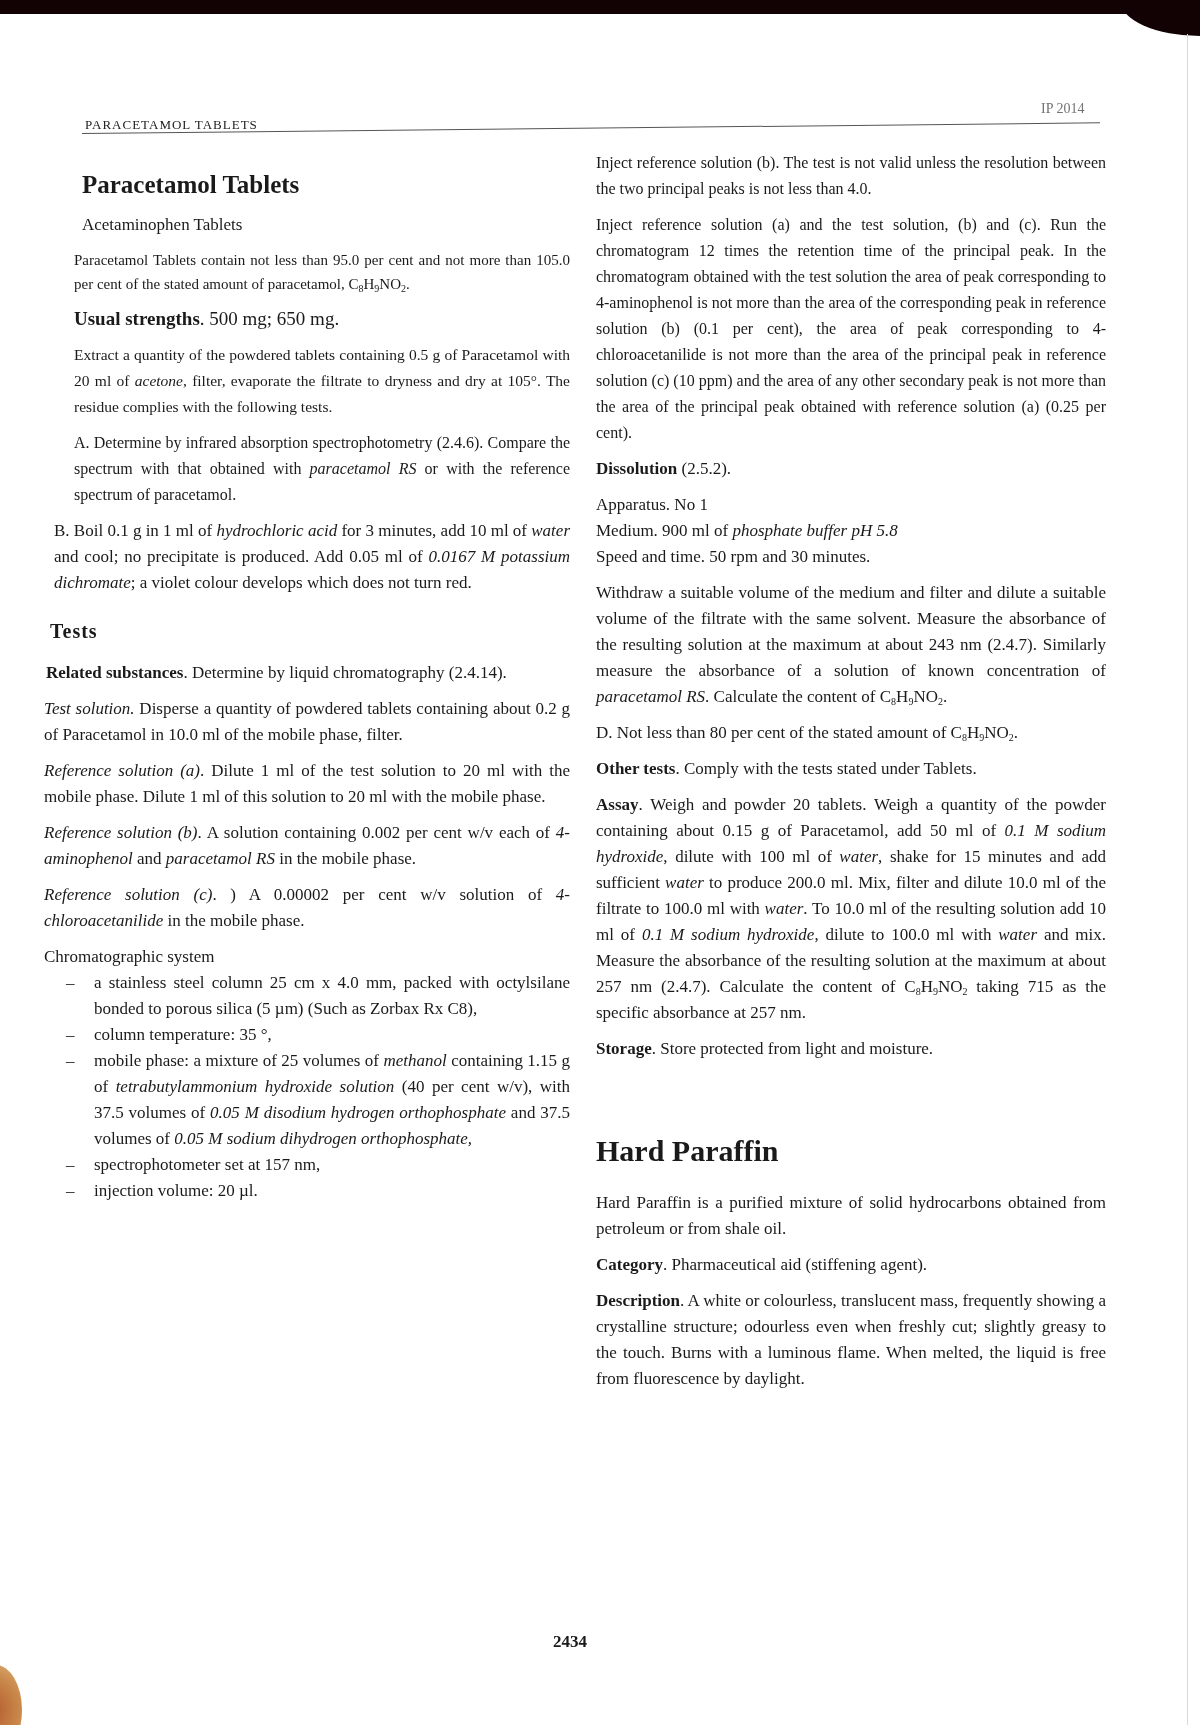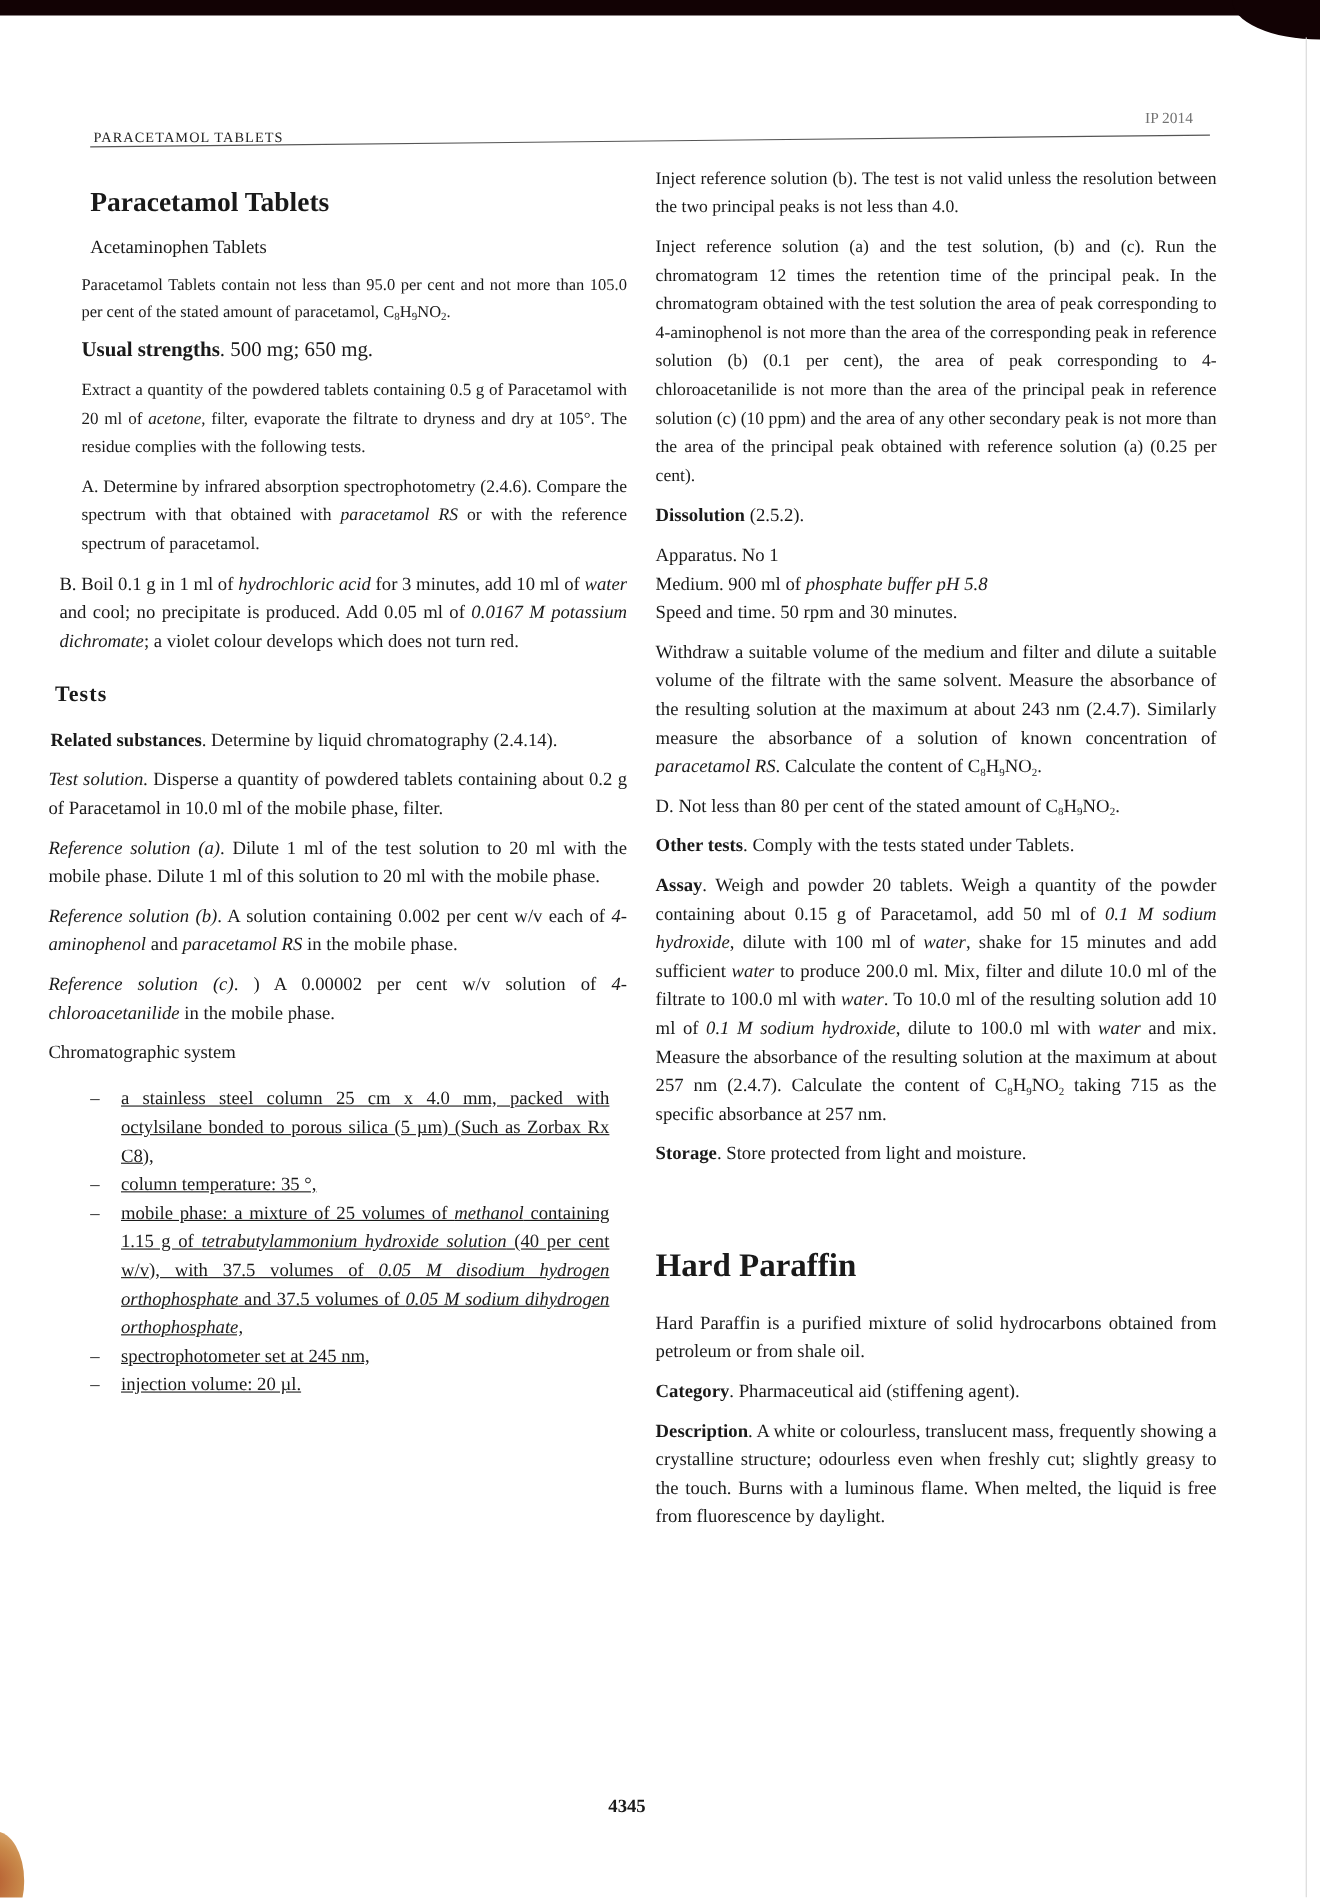--- a/index.html
+++ b/index.html
@@ -51,21 +51,21 @@
   .title {
     font-weight: bold; font-size: 25px; margin: 10px 0 12px 38px; line-height: 30px;
   }
   .subtitle { font-size: 17px; margin: 0 0 10px 38px; }
   .h2 { font-weight: bold; font-size: 19px; margin: 12px 0 16px 26px; }
   .h2-tests { font-weight: bold; font-size: 20px; margin: 22px 0 16px 6px; letter-spacing: 1px; }
   .indentL { margin-left: 30px !important; }
   .b { font-weight: bold; }
   .i { font-style: italic; }
   ul.chrom {
-    list-style: none; margin: 16px; padding: 0 0 0 40px; text-decoration: underline;
+    list-style: none; margin: 0; padding: 0 0 0 40px;
   }
   ul.chrom li { position: relative; padding-left: 10px; }
   ul.chrom li::before {
     content: "\2013"; position: absolute; left: -18px; top: 0;
   }
   .hp-title { font-weight: bold; font-size: 30px; margin: 72px 0 22px 0; line-height: 34px; }
   .page-number {
     position: absolute; left: 553px; top: 1632px; font-size: 17px; font-weight: bold;
   }
   sub { font-size: 10px; vertical-align: -3px; line-height: 0; }
@@ -107,21 +107,21 @@
 
   <p><span class="i">Reference solution (b)</span><span>. A solution containing 0.002 per cent w/v each of </span><span class="i">4-aminophenol</span><span>  and  </span><span class="i">paracetamol RS</span><span> in the mobile phase.</span></p>
 
   <p><span class="i">Reference solution (c)</span><span>. ) A 0.00002 per cent w/v solution of </span><span class="i">4- chloroacetanilide</span><span> in the mobile phase.</span></p>
 
   <div>Chromatographic system</div>
   <ul class="chrom">
     <li>a stainless steel column 25 cm x 4.0 mm, packed with octylsilane bonded to porous silica (5 µm) (Such as Zorbax Rx C8),</li>
     <li>column temperature: 35 °,</li>
     <li><span>mobile phase: a mixture of 25 volumes of </span><span class="i">methanol</span><span> containing  1.15 g of </span><span class="i">tetrabutylammonium hydroxide solution</span><span> (40 per cent w/v), with 37.5 volumes of </span><span class="i">0.05 M disodium hydrogen orthophosphate</span><span> and 37.5 volumes of </span><span class="i">0.05 M sodium  dihydrogen orthophosphate,</span></li>
-    <li>spectrophotometer set at 245 nm,</li>
+    <li>spectrophotometer set at 157 nm,</li>
     <li>injection volume: 20 µl.</li>
   </ul>
 </div>
 
 <div class="col col-right">
   <p style="font-size:16px;">Inject reference solution (b). The test is not valid unless the resolution between the two principal peaks is not less than 4.0.</p>
   <p style="font-size:16px;">Inject reference solution (a) and the test solution, (b) and (c). Run the chromatogram 12 times the retention time of the principal peak. In the chromatogram obtained with the test solution the area of peak corresponding to 4-aminophenol is not more than the area of the corresponding peak in reference solution (b) (0.1 per cent), the area of  peak corresponding to 4- chloroacetanilide is not more than the area of the principal peak in reference solution (c) (10 ppm) and the area of any other secondary peak is not more than the area of the principal peak obtained with reference solution (a) (0.25 per cent).</p>
 
   <p><span class="b">Dissolution</span><span> (2.5.2).</span></p>
 
@@ -139,13 +139,13 @@
 
   <p><span class="b">Storage</span><span>. Store protected from light and moisture.</span></p>
 
   <div class="hp-title">Hard Paraffin</div>
 
   <p>Hard Paraffin is a purified mixture of solid hydrocarbons obtained from petroleum or from shale oil.</p>
   <p><span class="b">Category</span><span>. Pharmaceutical aid (stiffening agent).</span></p>
   <p><span class="b">Description</span><span>. A white or colourless, translucent mass, frequently showing a crystalline structure; odourless even when freshly cut; slightly greasy to the touch. Burns with a luminous flame. When melted, the liquid is free from fluorescence by daylight.</span></p>
 </div>
 
-<div class="page-number">4345</div>
+<div class="page-number">2434</div>
 
 </body></html>

